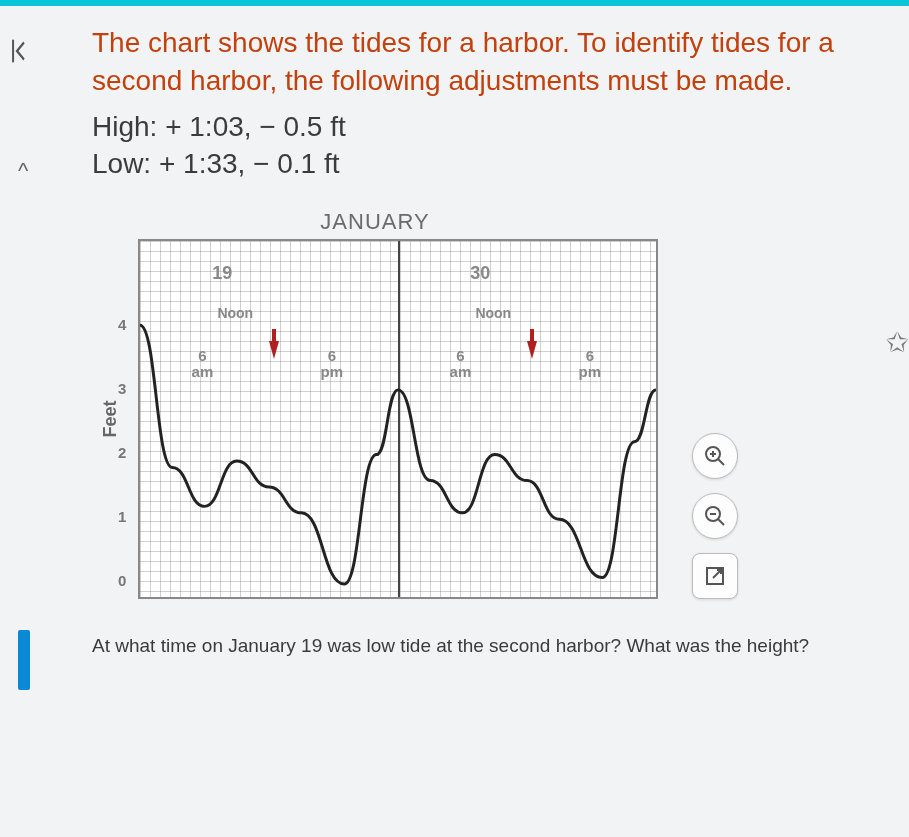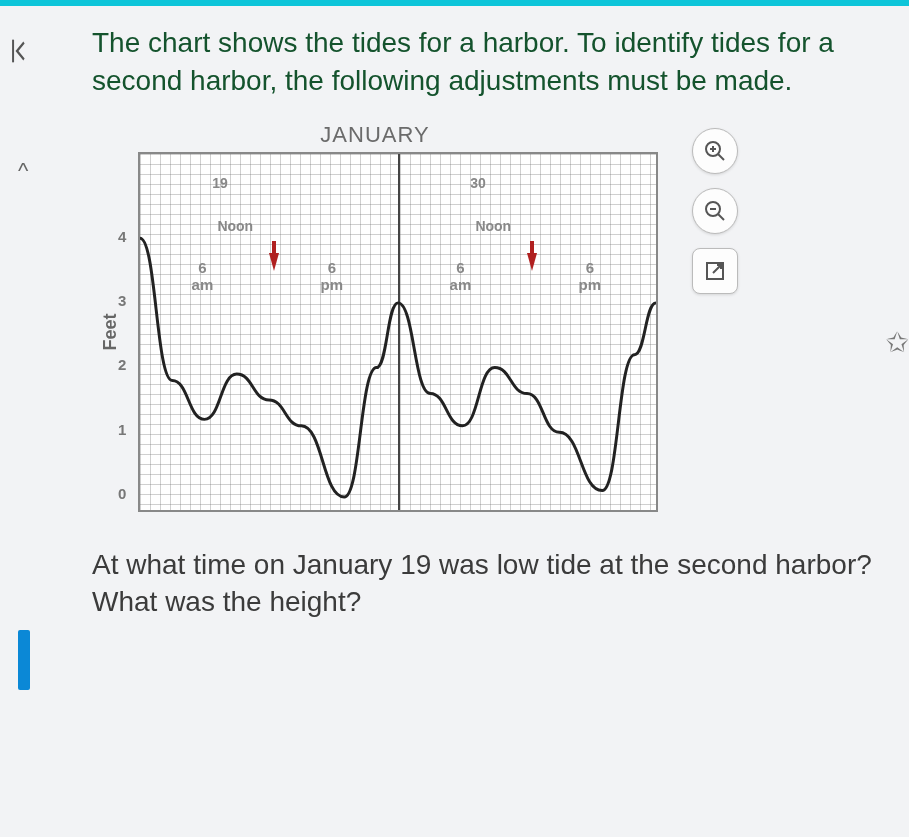--- a/index.html
+++ b/index.html
@@ -43,33 +43,33 @@
     border-radius: 2px;
   }
   .content {
     position: absolute;
     left: 92px;
     top: 24px;
     right: 30px;
   }
   .problem-text {
     font-size: 28px;
-    color: #14532d;
+    color: #c2410c;
     line-height: 1.35;
-    margin-bottom: 22px;
+    margin-bottom: 8px;
   }
   .adjustments {
     font-size: 28px;
     color: #3b3b3b;
     line-height: 1.35;
     margin-bottom: 26px;
   }
   .chart-row {
     display: flex;
-    align-items: flex-start;
+    align-items: flex-end;
     gap: 34px;
   }
   .chart-col { flex-shrink: 0; }
   .chart-title {
     font-size: 22px;
     color: #6b6b6b;
     text-align: center;
     margin-bottom: 4px;
     letter-spacing: 1px;
   }
@@ -109,21 +109,21 @@
     background: #444;
   }
   .chart-text {
     position: absolute;
     font-size: 14px;
     color: #888;
     font-weight: bold;
     white-space: nowrap;
   }
   .chart-text.small { font-size: 15px; line-height: 1.1; text-align: center; }
-  .day-num { font-size: 14px; }
+  .day-num { font-size: 18px; }
   .noon-arrow {
     position: absolute;
     width: 0; height: 0;
     border-left: 5px solid transparent;
     border-right: 5px solid transparent;
     border-top: 18px solid #b02020;
   }
   .noon-arrow::before {
     content:'';
     position:absolute;
@@ -149,21 +149,21 @@
     background: #fdfdfd;
     display: flex;
     align-items: center;
     justify-content: center;
     box-shadow: 0 1px 3px rgba(0,0,0,0.12);
     cursor: pointer;
   }
   .ctrl-btn.square { border-radius: 8px; }
   .ctrl-btn svg { width: 24px; height: 24px; stroke: #555; fill: none; stroke-width: 2; }
   .question {
-    font-size: 28px;
+    font-size: 19px;
     color: #3b3b3b;
     line-height: 1.35;
     margin-top: 34px;
   }
   .star-icon {
     position: absolute;
     right: 0px;
     top: 326px;
     color: #777;
     font-size: 28px;
@@ -182,20 +182,24 @@
 </div>
 
 <div class="caret-icon">^</div>
 <div class="scroll-indicator"></div>
 <div class="star-icon">✩</div>
 
 <div class="content">
 
   <p class="problem-text">The chart shows the tides for a harbor. To identify tides for a second harbor, the following adjustments must be made.</p>
 
+  <div class="adjustments">
+    <div>High: + 1:03,  − 0.5 ft</div>
+    <div>Low: + 1:33,  − 0.1 ft</div>
+  </div>
 
   <div class="chart-row">
     <div class="chart-col">
       <div class="chart-title">JANUARY</div>
       <div class="chart-box">
         <div class="y-axis-label">Feet</div>
 
         <div class="y-tick" style="bottom:0%">0</div>
         <div class="y-tick" style="bottom:18%">1</div>
         <div class="y-tick" style="bottom:36%">2</div>

